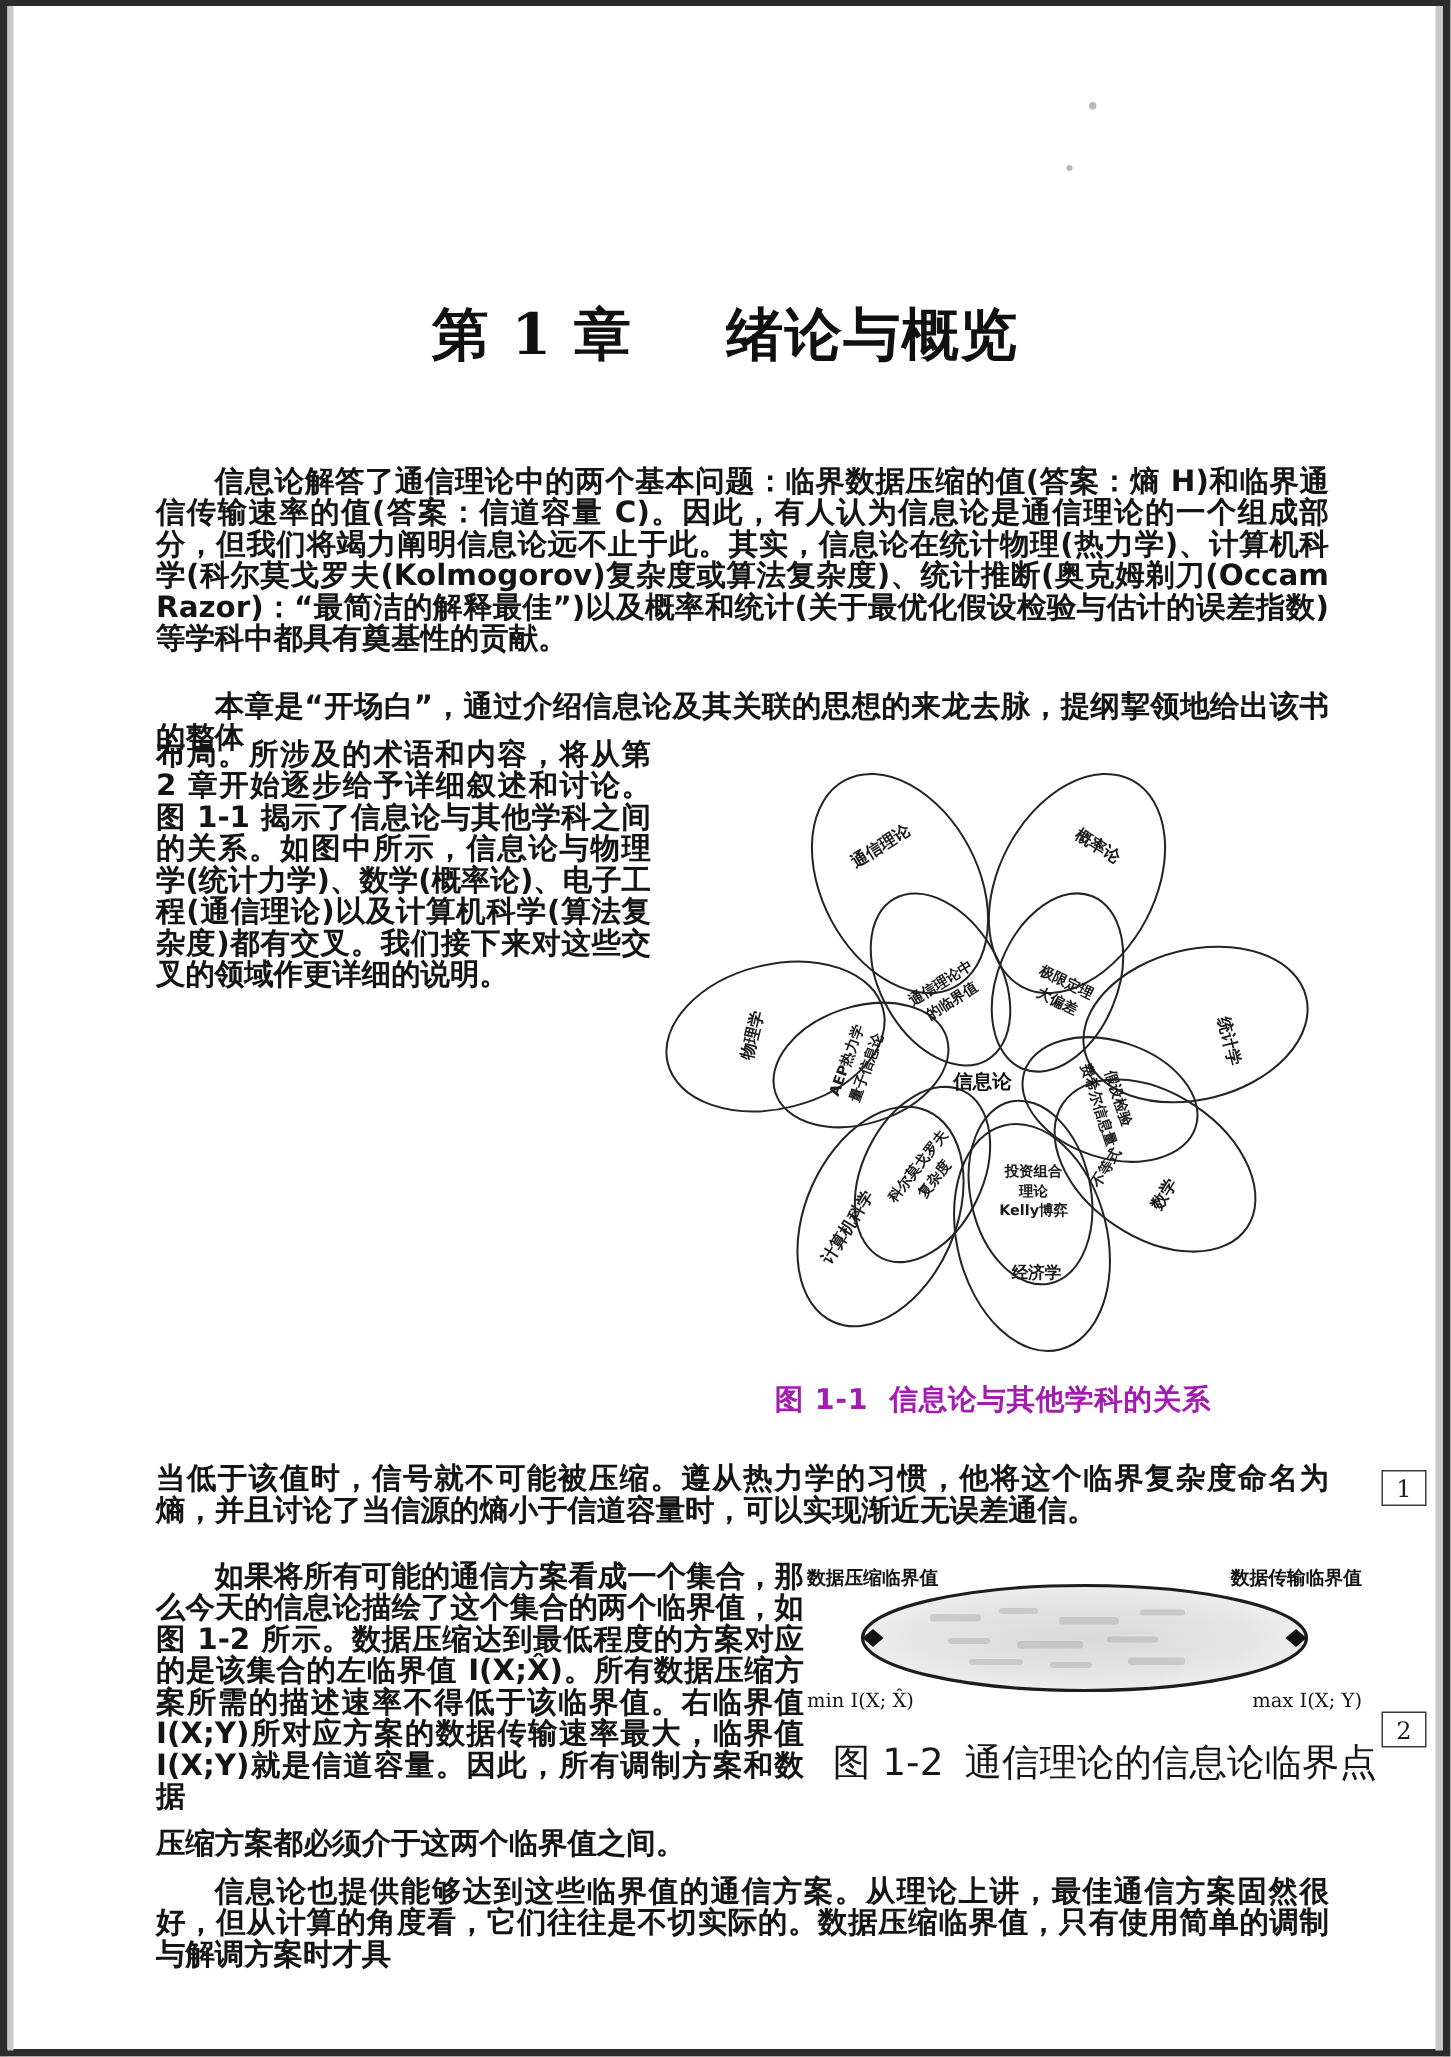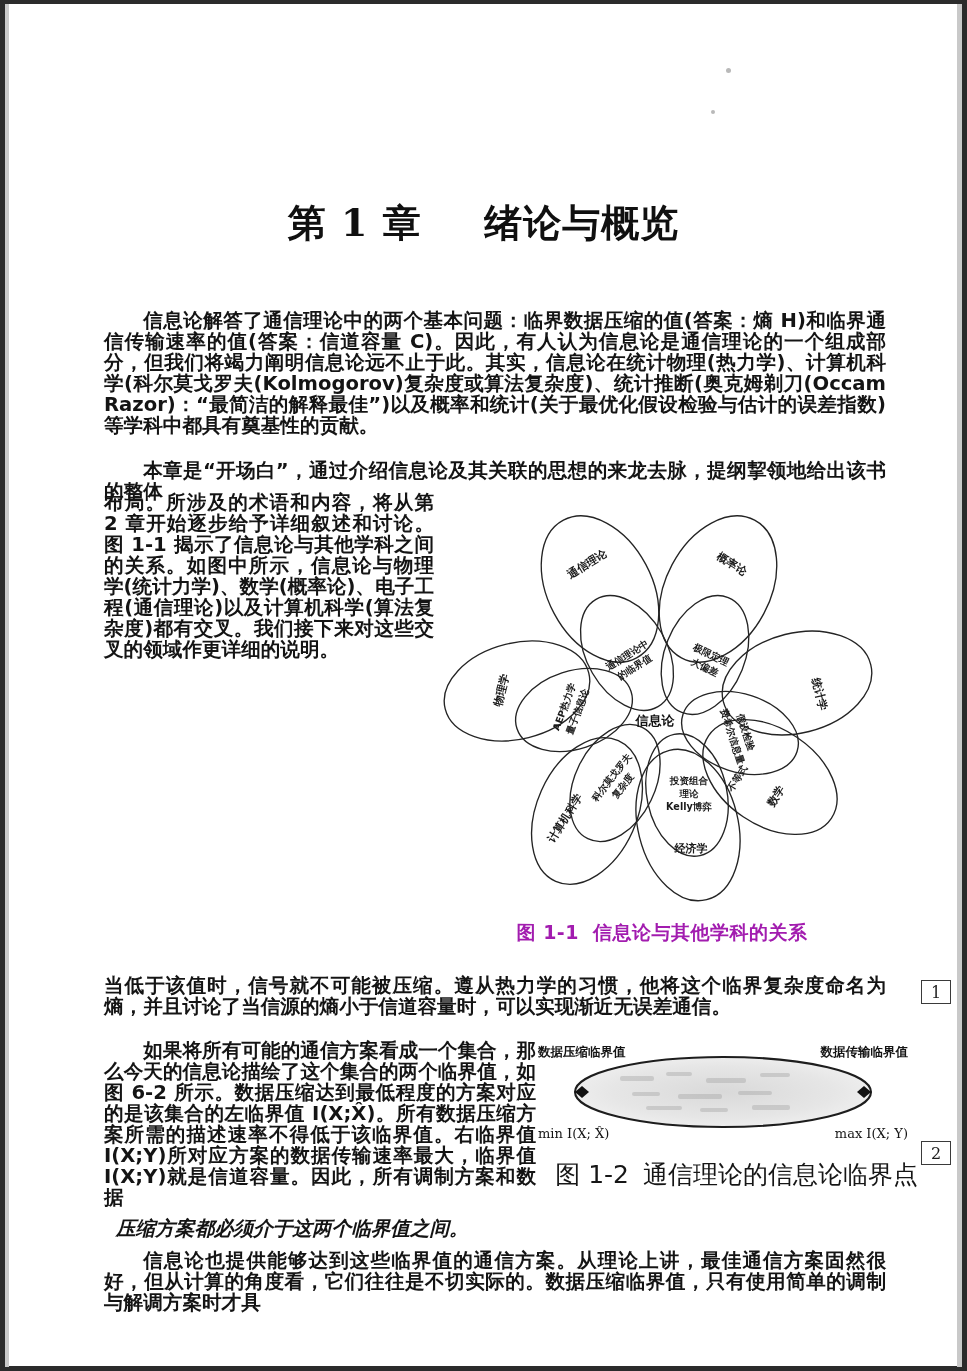--- a/index.html
+++ b/index.html
@@ -53,21 +53,21 @@
   }
   .ind{text-indent:2em;}
   .bold{font-weight:bold;}
 
   #para-1{left:104px;top:310px;width:782px;}
   #para-2{left:104px;top:460px;width:782px;}
   #col-left-a{left:104px;top:492px;width:330px;}
   #col-left-b{left:104px;top:712px;width:330px;}
   #para-wide-1{left:104px;top:975px;width:782px;}
   #col-left-c{left:104px;top:1040px;width:432px;}
-  #para-wide-2{left:116px;top:1218px;width:782px;font-style:italic;}
+  #para-wide-2{left:104px;top:1218px;width:782px;}
   #para-wide-3{left:104px;top:1250px;width:782px;}
 
   
   #fig1{position:absolute;left:437px;top:495px;width:450px;height:420px;}
   #fig1 svg{display:block;width:450px;height:420px;}
   #fig1-caption{
     position:absolute;left:437px;top:920px;width:450px;
     text-align:center;font-size:19px;font-weight:bold;color:#a21caf;
     letter-spacing:0.5px;
   }
@@ -233,21 +233,21 @@
         <text class="ftxt-ctr" x="218" y="230" text-anchor="middle">信息论</text>
       </svg>
     </div>
 
     <div id="fig1-caption">
       <span>图 1-1</span><span class="cgap"></span><span>信息论与其他学科的关系</span>
     </div>
 
     <div class="ptext" id="para-wide-1">当低于该值时，信号就不可能被压缩。遵从热力学的习惯，他将这个临界复杂度命名为熵，并且讨论了当信源的熵小于信道容量时，可以实现渐近无误差通信。</div>
 
-    <div class="ptext ind" id="col-left-c">如果将所有可能的通信方案看成一个集合，那么今天的信息论描绘了这个集合的两个临界值，如图 6-2 所示。数据压缩达到最低程度的方案对应的是该集合的左临界值 I(X;X̂)。所有数据压缩方案所需的描述速率不得低于该临界值。右临界值 I(X;Y)所对应方案的数据传输速率最大，临界值 I(X;Y)就是信道容量。因此，所有调制方案和数据</div>
+    <div class="ptext ind" id="col-left-c">如果将所有可能的通信方案看成一个集合，那么今天的信息论描绘了这个集合的两个临界值，如图 1-2 所示。数据压缩达到最低程度的方案对应的是该集合的左临界值 I(X;X̂)。所有数据压缩方案所需的描述速率不得低于该临界值。右临界值 I(X;Y)所对应方案的数据传输速率最大，临界值 I(X;Y)就是信道容量。因此，所有调制方案和数据</div>
 
     <div id="fig2">
       <svg viewBox="0 0 390 115" xmlns="http://www.w3.org/2000/svg" aria-label="information theoretic extreme points of communication theory">
         <defs>
           <radialGradient id="mottle" cx="50%" cy="50%" r="62%">
             <stop offset="0%" stop-color="#d9d9d9"></stop>
             <stop offset="60%" stop-color="#e6e6e6"></stop>
             <stop offset="100%" stop-color="#f4f4f4"></stop>
           </radialGradient>
         </defs>

